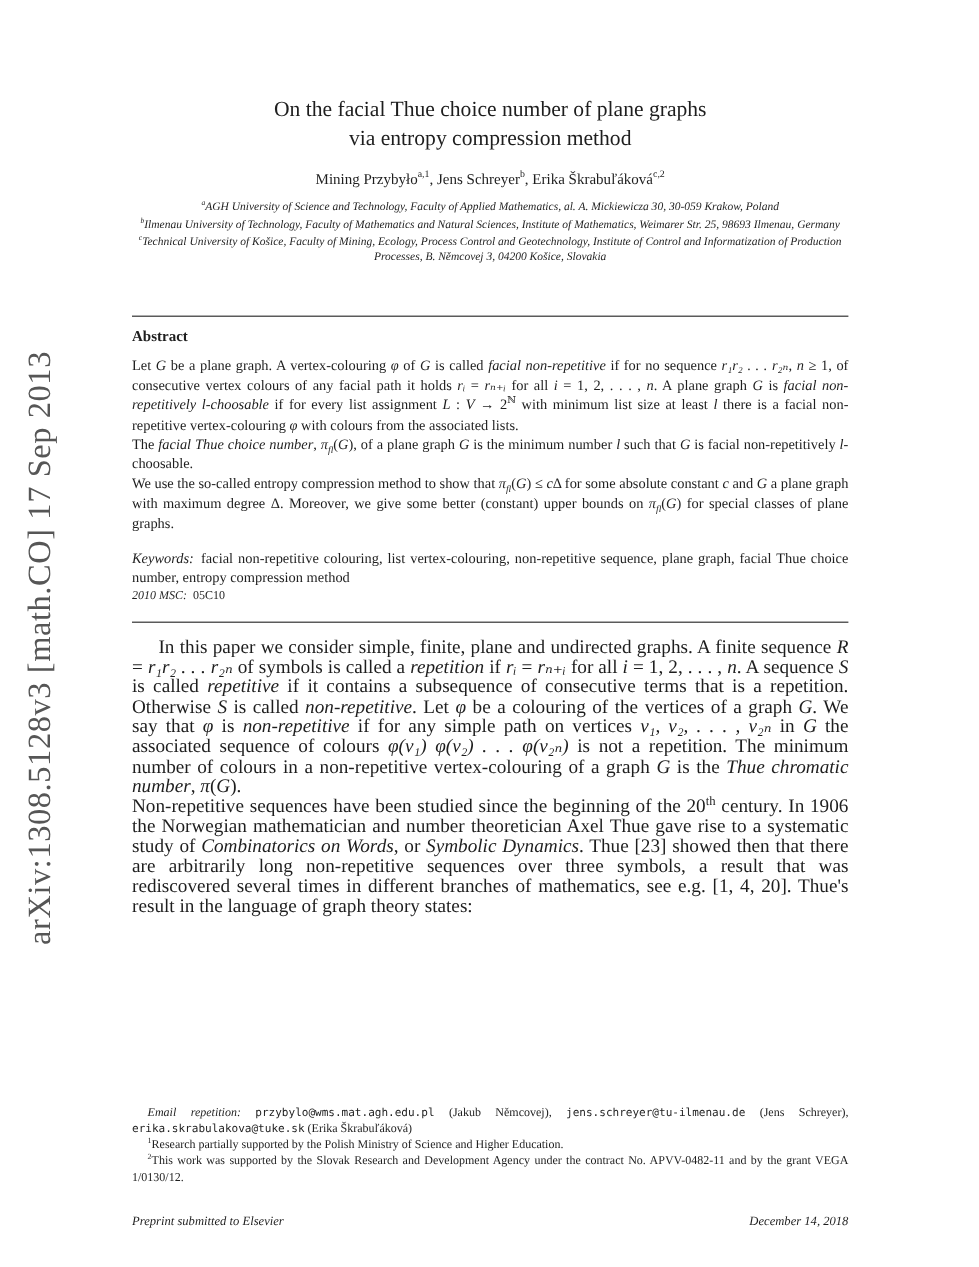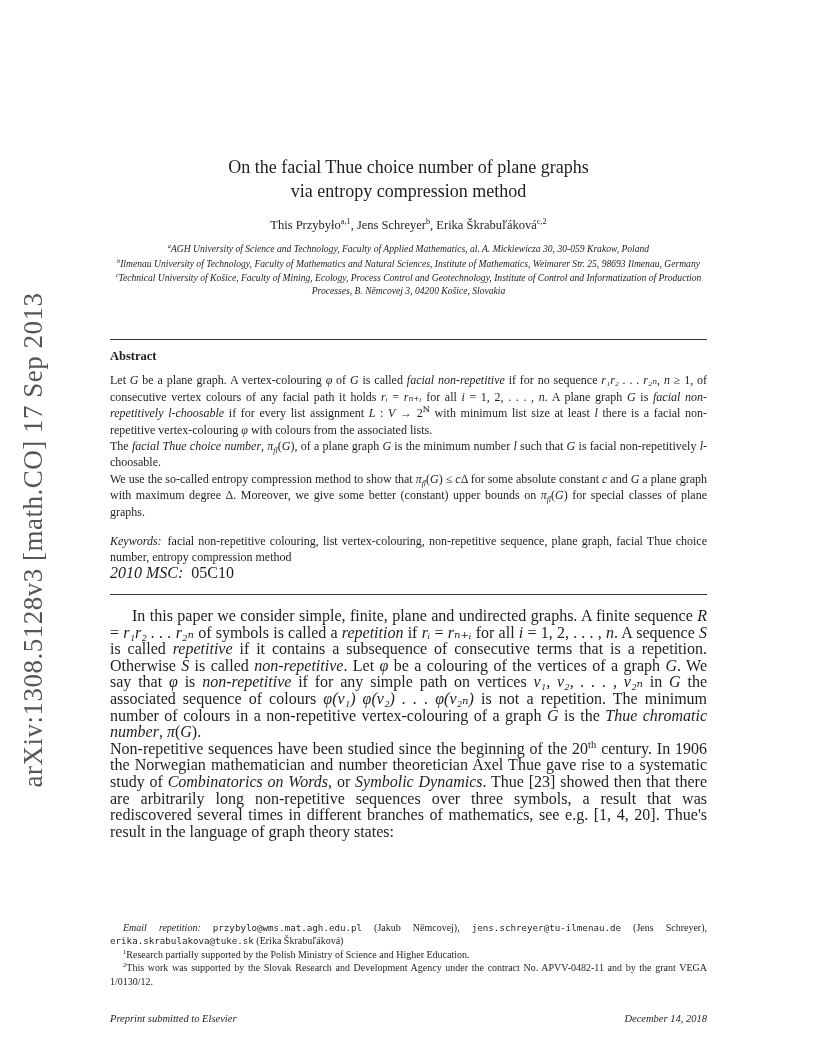--- a/index.html
+++ b/index.html
@@ -17,39 +17,38 @@
     transform:translate(-50%,-50%) rotate(-90deg);
     font-size:27px;
     color:#565656;
     white-space:nowrap;
     letter-spacing:0.5px;
   }
   .content {
     position:absolute;
     left:110px; top:0;
     width:597px;
-    padding-top:115px;
-    margin-top:40px;
+    padding-top:79px;
   }
   .title { text-align:center; font-size:18px; line-height:24px; }
   .authors { margin-top:15px; text-align:center; font-size:12.5px; }
   .affiliations {
     margin-top:10px;
     font-style:italic;
     text-align:center;
     font-size:9.6px;
     line-height:12.6px;
   }
   .affil { margin-top:2px; }
   .rule { border-top:1px solid #333333; height:0; }
   .rule-top { margin-top:42px; }
   .abstract-heading { margin-top:9px; font-weight:bold; font-size:12.5px; }
   .abstract-body { margin-top:8px; font-size:12px; line-height:16.4px; text-align:justify; }
   .keywords { margin-top:13px; font-size:12px; line-height:16px; text-align:justify; }
-  .msc { font-size:16px; line-height:16px; }
+  .msc { font-size:10px; line-height:16px; }
   .rule-bottom { margin-top:13px; }
   .section-heading { margin-top:28px; font-weight:bold; font-size:12.5px; }
   .bodytext { margin-top:13px; font-size:16px; line-height:16.6px; text-align:justify; }
   .bodytext p { margin:0; }
   .indent { text-indent:22px; }
   .footnotes {
     position:absolute;
     left:110px; top:921px;
     width:597px;
     font-size:10px;
@@ -82,21 +81,21 @@
 
   <div class="watermark">arXiv:1308.5128v3  [math.CO]  17 Sep 2013</div>
 
   <div class="content">
 
     <div class="title">
       <div>On the facial Thue choice number of plane graphs</div>
       <div>via entropy compression method</div>
     </div>
 
-    <div class="authors"><span>This Przybyło</span><sup>a,1</sup><span>, Jens Schreyer</span><sup>b</sup><span>, Erika Škrabuľáková</span><sup>c,2</sup></div>
+    <div class="authors"><span>Mining Przybyło</span><sup>a,1</sup><span>, Jens Schreyer</span><sup>b</sup><span>, Erika Škrabuľáková</span><sup>c,2</sup></div>
 
     <div class="affiliations">
       <div class="affil"><sup>a</sup><span>AGH University of Science and Technology, Faculty of Applied Mathematics, al. A. Mickiewicza 30, 30-059 Krakow, Poland</span></div>
       <div class="affil"><sup>b</sup><span>Ilmenau University of Technology, Faculty of Mathematics and Natural Sciences, Institute of Mathematics, Weimarer Str. 25, 98693 Ilmenau, Germany</span></div>
       <div class="affil"><sup>c</sup><span>Technical University of Košice, Faculty of Mining, Ecology, Process Control and Geotechnology, Institute of Control and Informatization of Production Processes, B. Němcovej 3, 04200 Košice, Slovakia</span></div>
     </div>
 
     <div class="rule rule-top"></div>
 
     <div class="abstract-heading">Abstract</div>

